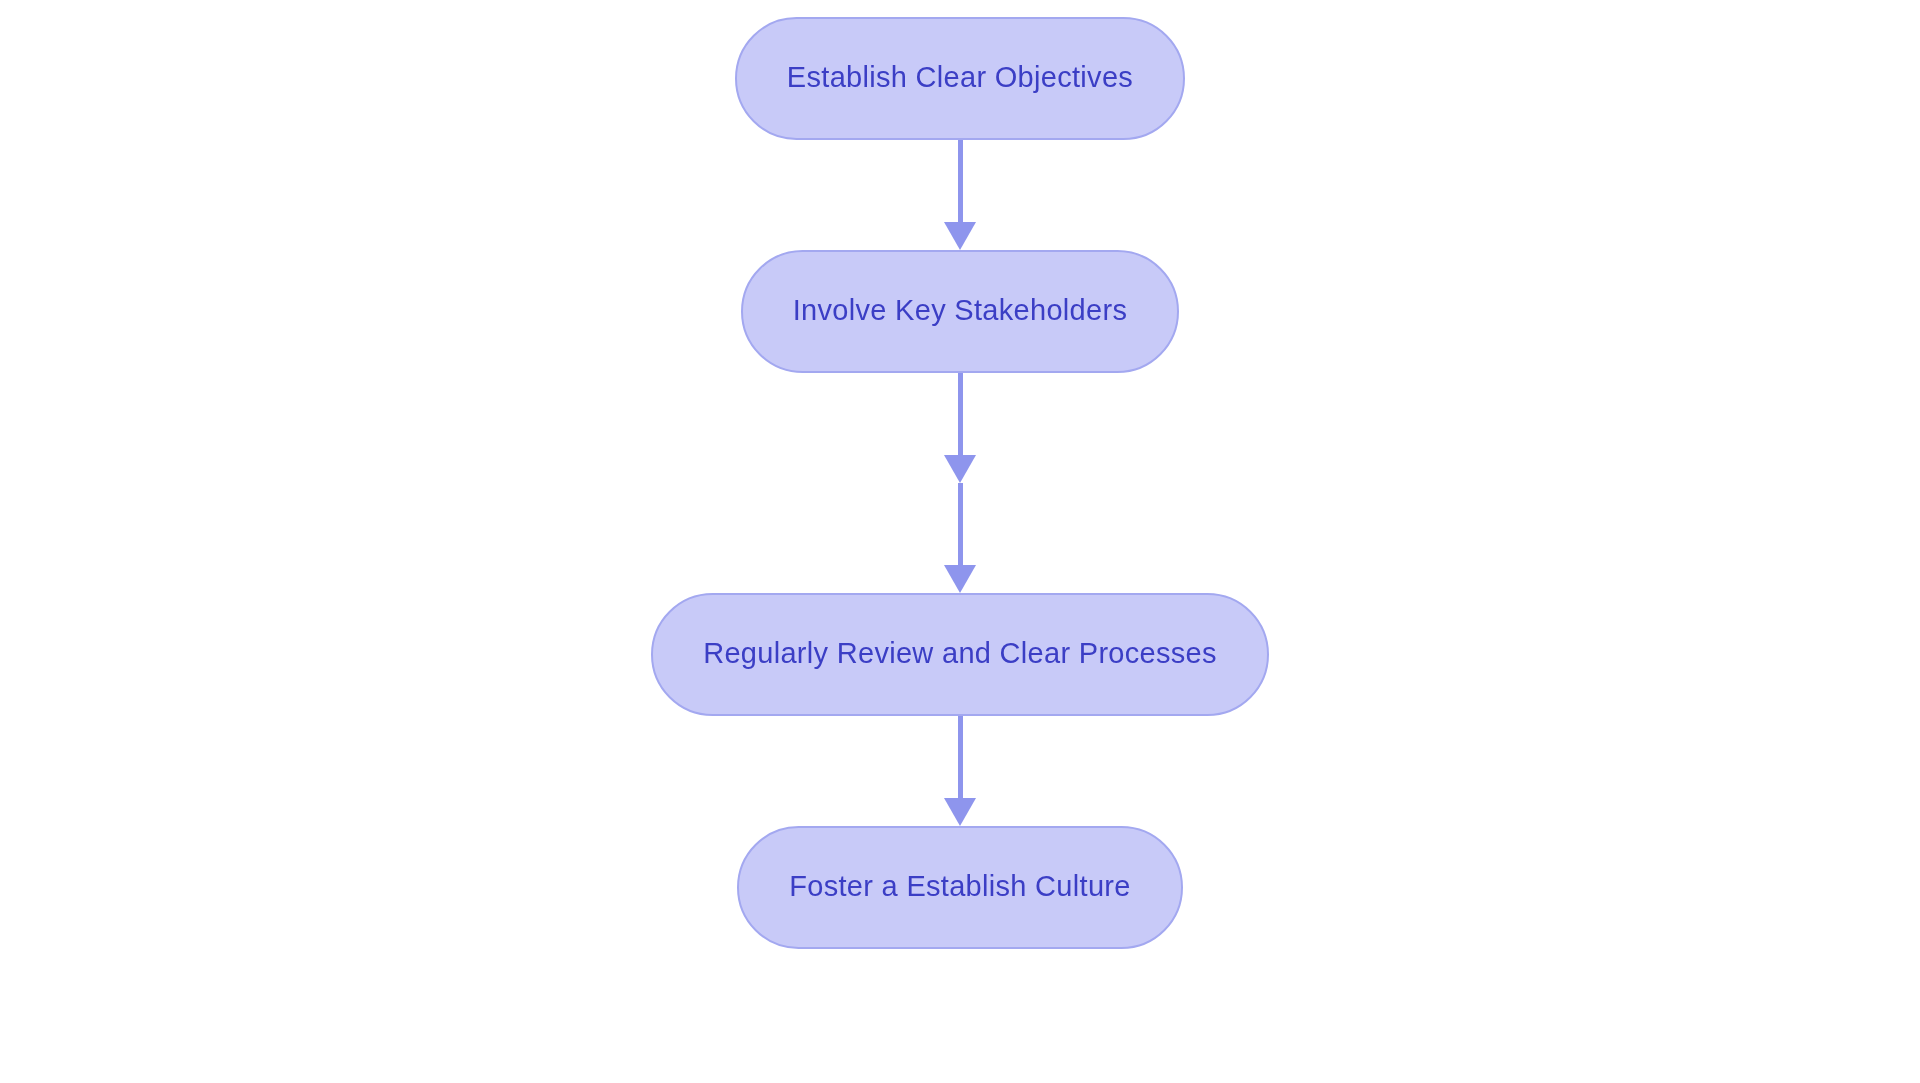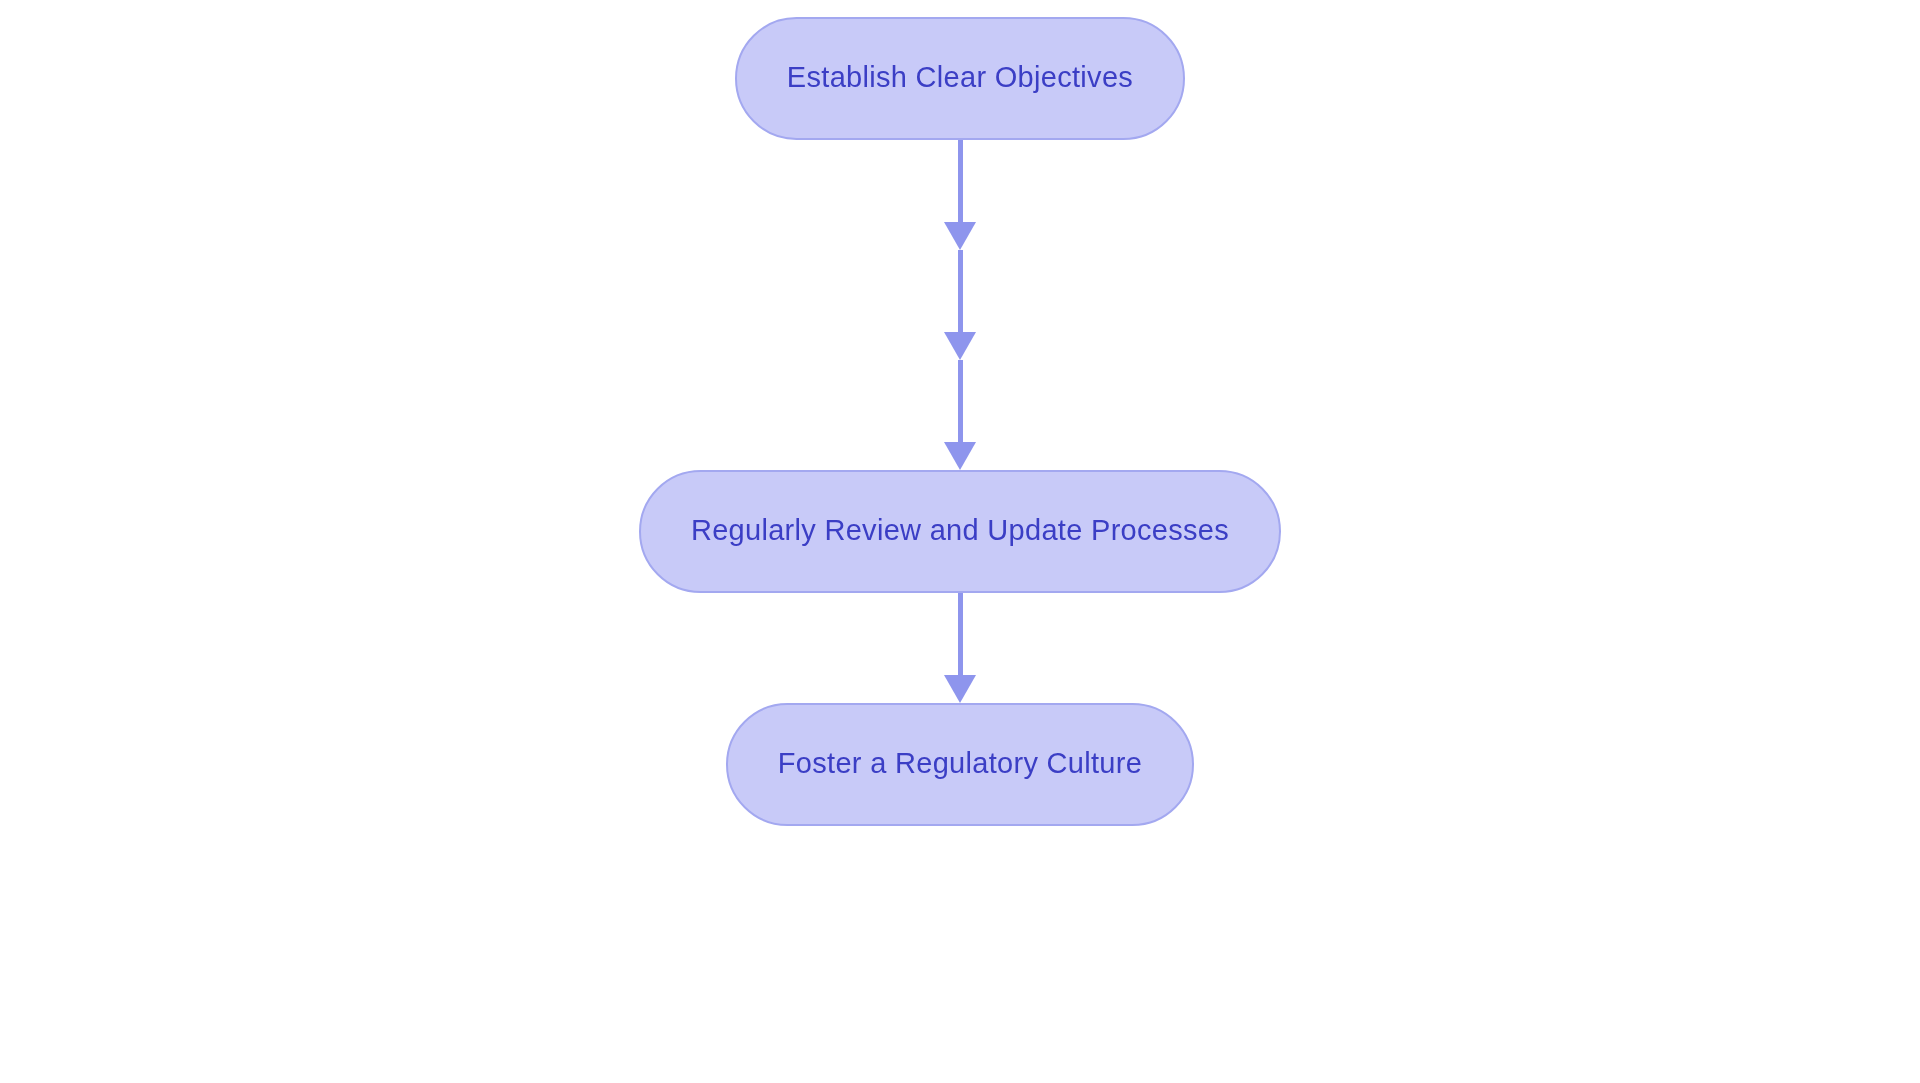--- a/index.html
+++ b/index.html
@@ -73,38 +73,41 @@
 
   <div class="node">
     <span class="node-label">Establish Clear Objectives</span>
   </div>
 
   <div class="connector">
     <div class="connector-line"></div>
     <div class="arrowhead"></div>
   </div>
 
+  <div class="node">
+    <span class="node-label">Involve Key Stakeholders</span>
+  </div>
 
   <div class="connector">
     <div class="connector-line"></div>
     <div class="arrowhead"></div>
   </div>
 
 
   <div class="connector">
     <div class="connector-line"></div>
     <div class="arrowhead"></div>
   </div>
 
   <div class="node">
-    <span class="node-label">Regularly Review and Update Processes</span>
+    <span class="node-label">Regularly Review and Clear Processes</span>
   </div>
 
   <div class="connector">
     <div class="connector-line"></div>
     <div class="arrowhead"></div>
   </div>
 
   <div class="node">
-    <span class="node-label">Foster a Regulatory Culture</span>
+    <span class="node-label">Foster a Establish Culture</span>
   </div>
 
 </div>
 
 </body></html>

